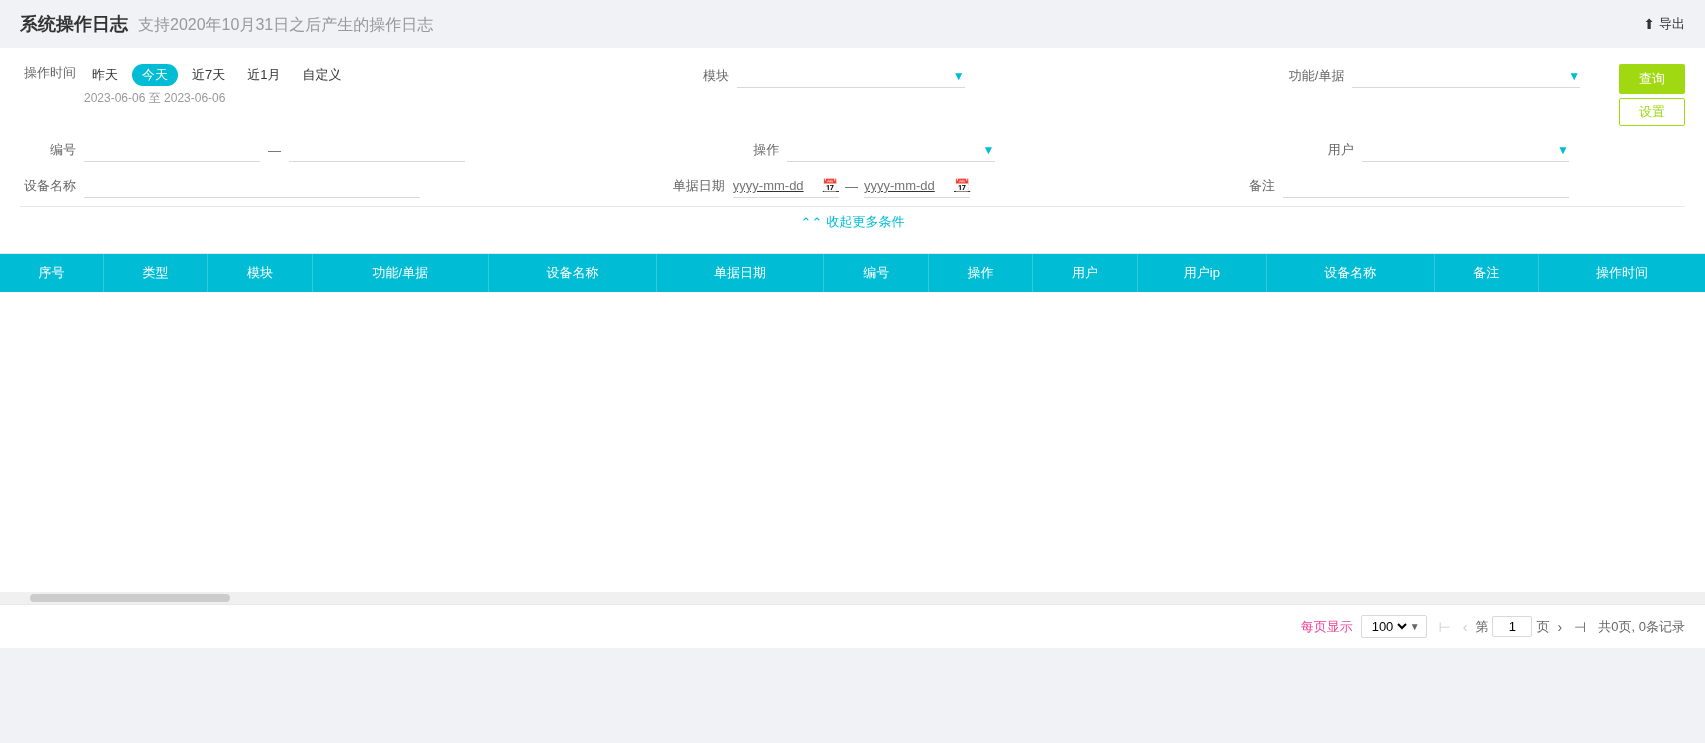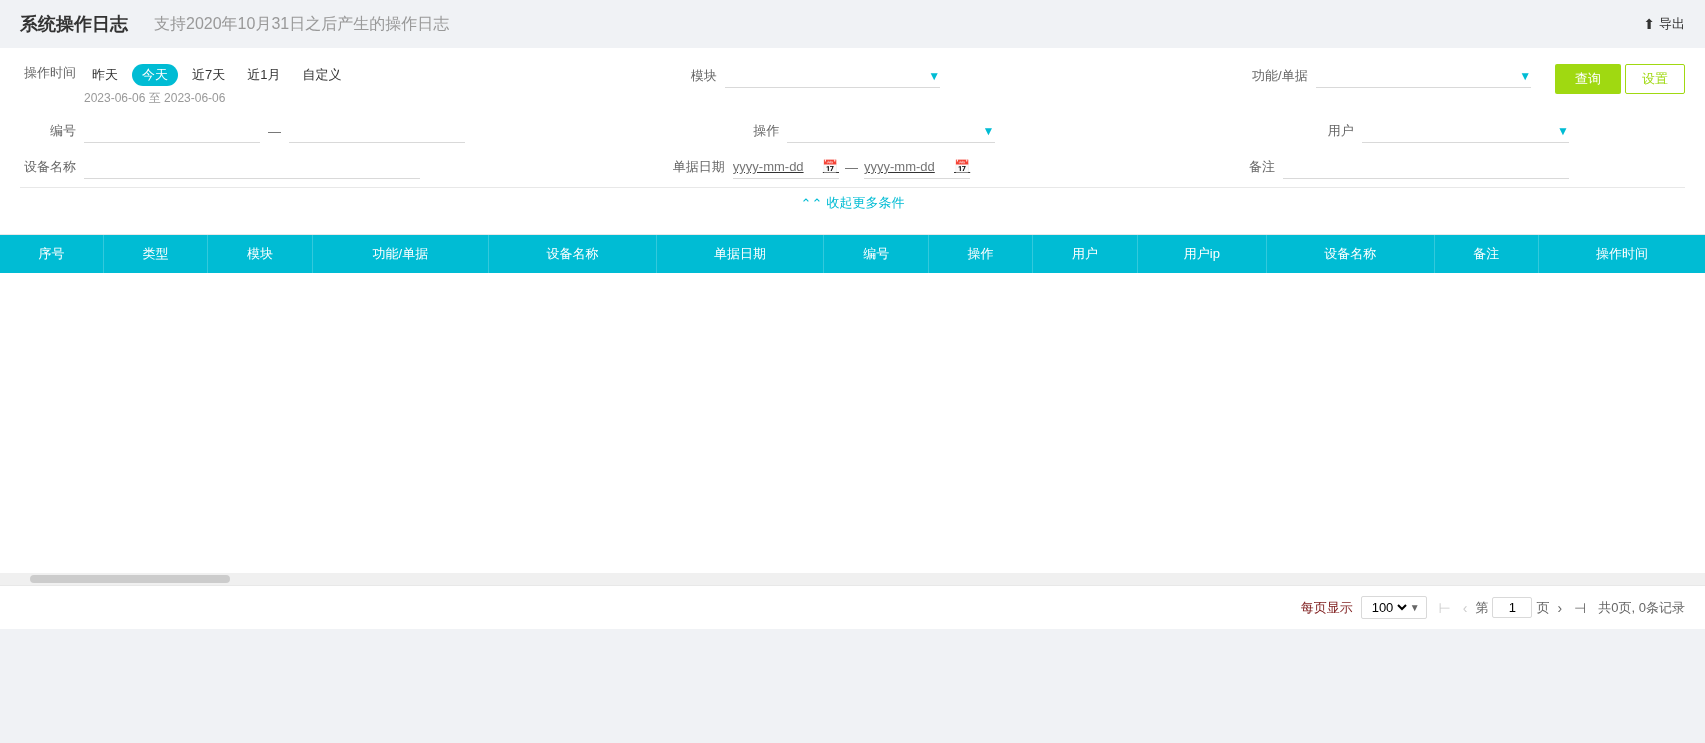--- a/index.html
+++ b/index.html
@@ -2,21 +2,21 @@
 <html><head>
   <meta charset="utf-8">
   <style>
     * { box-sizing: border-box; margin: 0; padding: 0; }
     body { font-family: 'Microsoft YaHei', Arial, sans-serif; font-size: 13px; background: #f0f2f5; color: #333; }
 
     .page-header {
       display: flex; align-items: center; justify-content: space-between;
       padding: 12px 20px; background: #f0f2f5;
     }
-    .page-header-left { display: flex; align-items: center; gap: 26px; }
+    .page-header-left { display: flex; align-items: flex-end; gap: 10px; }
     .page-title { font-size: 18px; font-weight: bold; color: #333; }
     .page-subtitle { font-size: 16px; color: #999; }
 
     .export-btn {
       display: flex; align-items: center; gap: 4px;
       background: none; border: none; color: #333; cursor: pointer; font-size: 13px;
     }
 
     .filter-area {
       background: #fff; padding: 16px 20px; margin: 0;
@@ -59,21 +59,21 @@
       border: none; outline: none; background: transparent; font-size: 13px; flex: 1; color: #bbb;
     }
     .calendar-icon { color: #00bcd4; font-size: 13px; cursor: pointer; }
     .date-separator { color: #666; }
     .num-input {
       flex: 1; border: none; border-bottom: 1px solid #d9d9d9; outline: none; padding: 4px 0; font-size: 13px;
     }
     .num-separator { color: #666; }
 
     .action-btns {
-      display: flex; flex-direction: row; gap: 4px; margin-left: 8px;
+      display: flex; flex-direction: column; gap: 4px; margin-left: 23px;
     }
     .query-btn {
       background: #a0d911; color: #fff; border: none; padding: 6px 20px; border-radius: 2px; cursor: pointer; font-size: 13px;
     }
     .settings-btn {
       background: #fff; color: #a0d911; border: 1px solid #a0d911; padding: 4px 16px; border-radius: 2px; cursor: pointer; font-size: 13px;
     }
 
     .collapse-btn {
       display: flex; align-items: center; justify-content: center; gap: 4px;
@@ -107,21 +107,21 @@
       overflow-x: auto; position: relative;
     }
     .scrollbar-thumb {
       height: 8px; background: #ccc; border-radius: 4px; margin: 2px 30px; width: 200px;
     }
 
     .pagination-bar {
       display: flex; align-items: center; justify-content: flex-end; gap: 8px;
       padding: 10px 20px; background: #fff; border-top: 1px solid #e8e8e8;
     }
-    .per-page-label { color: #7f1d1d; font-size: 13px; }
+    .per-page-label { color: #ec4899; font-size: 13px; }
     .per-page-select-wrapper {
       display: flex; align-items: center; border: 1px solid #d9d9d9; border-radius: 2px; padding: 2px 6px;
     }
     .per-page-select-wrapper select {
       border: none; outline: none; font-size: 13px; background: transparent; cursor: pointer;
     }
     .page-nav { display: flex; align-items: center; gap: 4px; }
     .page-nav-btn {
       background: none; border: none; cursor: pointer; color: #666; font-size: 14px; padding: 2px 4px;
     }

